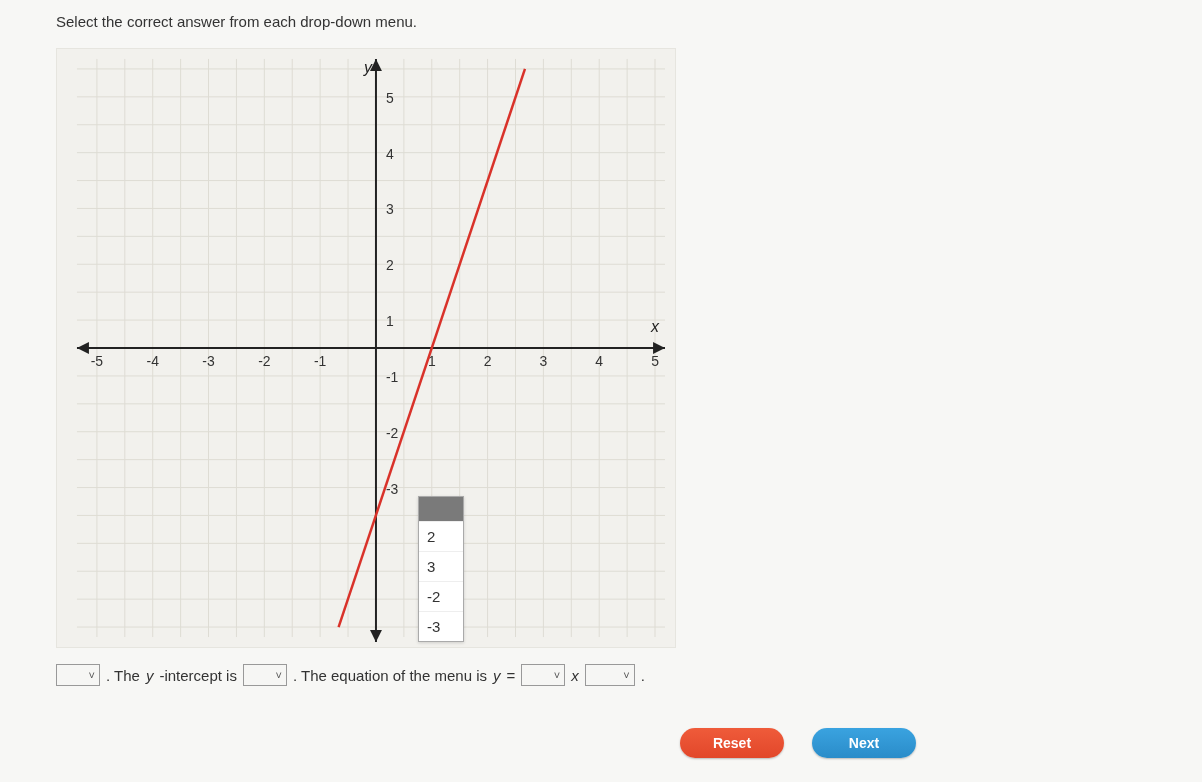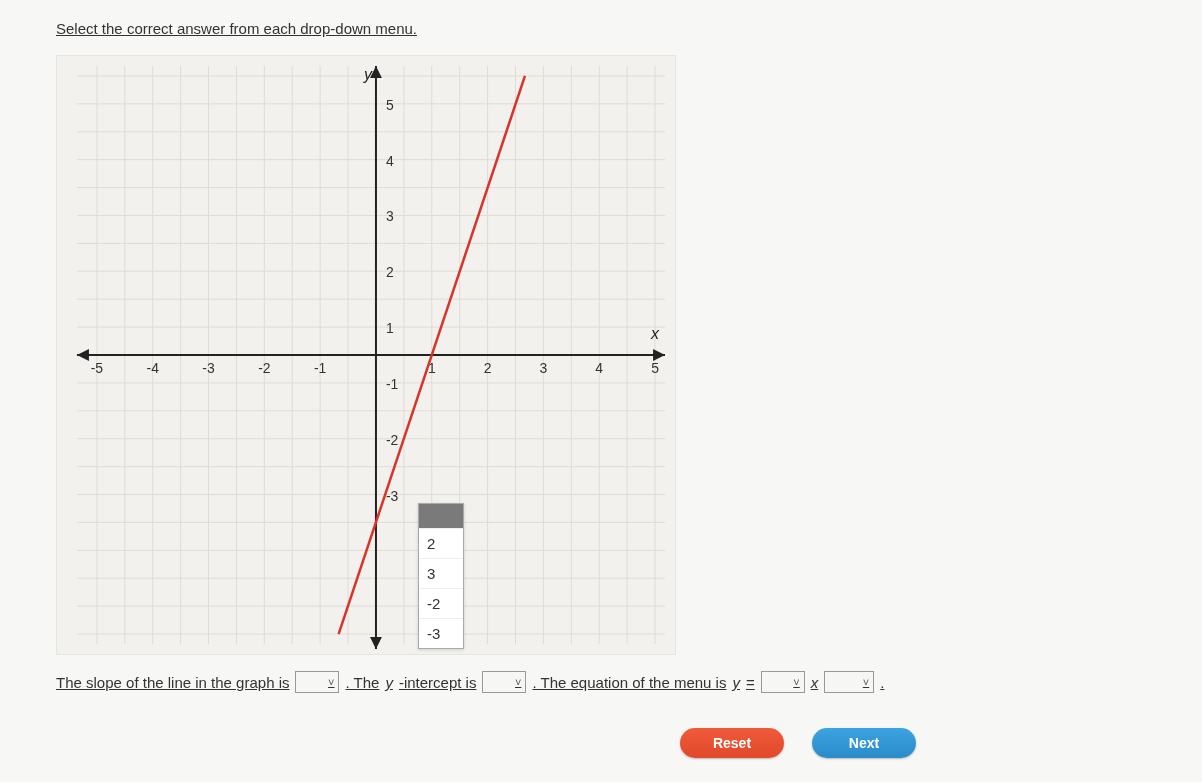--- a/index.html
+++ b/index.html
@@ -7,22 +7,21 @@
     margin: 0;
     font-family: Arial, sans-serif;
     background: #f7f7f5;
     color: #333;
     width: 1202px;
     height: 782px;
     position: relative;
     overflow: hidden;
   }
   .page {
-    padding: 20px 40px 0 56px;
-    text-decoration: underline;
+    padding: 13px 40px 0 56px;
   }
   .instruction {
     font-size: 15px;
     color: #333;
     margin-bottom: 18px;
   }
   .graph-wrap {
     position: relative;
     width: 620px;
     height: 600px;
@@ -203,21 +202,20 @@
     <div class="dropdown-options">
       <div class="opt-selected"></div>
       <div class="opt">2</div>
       <div class="opt">3</div>
       <div class="opt">-2</div>
       <div class="opt">-3</div>
     </div>
   </div>
 
   <div class="answer-row">
-    <span>The slope of the line in the graph is</span>
     <span class="dd">
       <span>˅</span>
     </span>
     <span>. The </span>
       <span class="italic">y</span>
       <span>-intercept is</span>
     <span class="dd">
       <span>˅</span>
     </span>
     <span>. The equation of the menu is </span>

